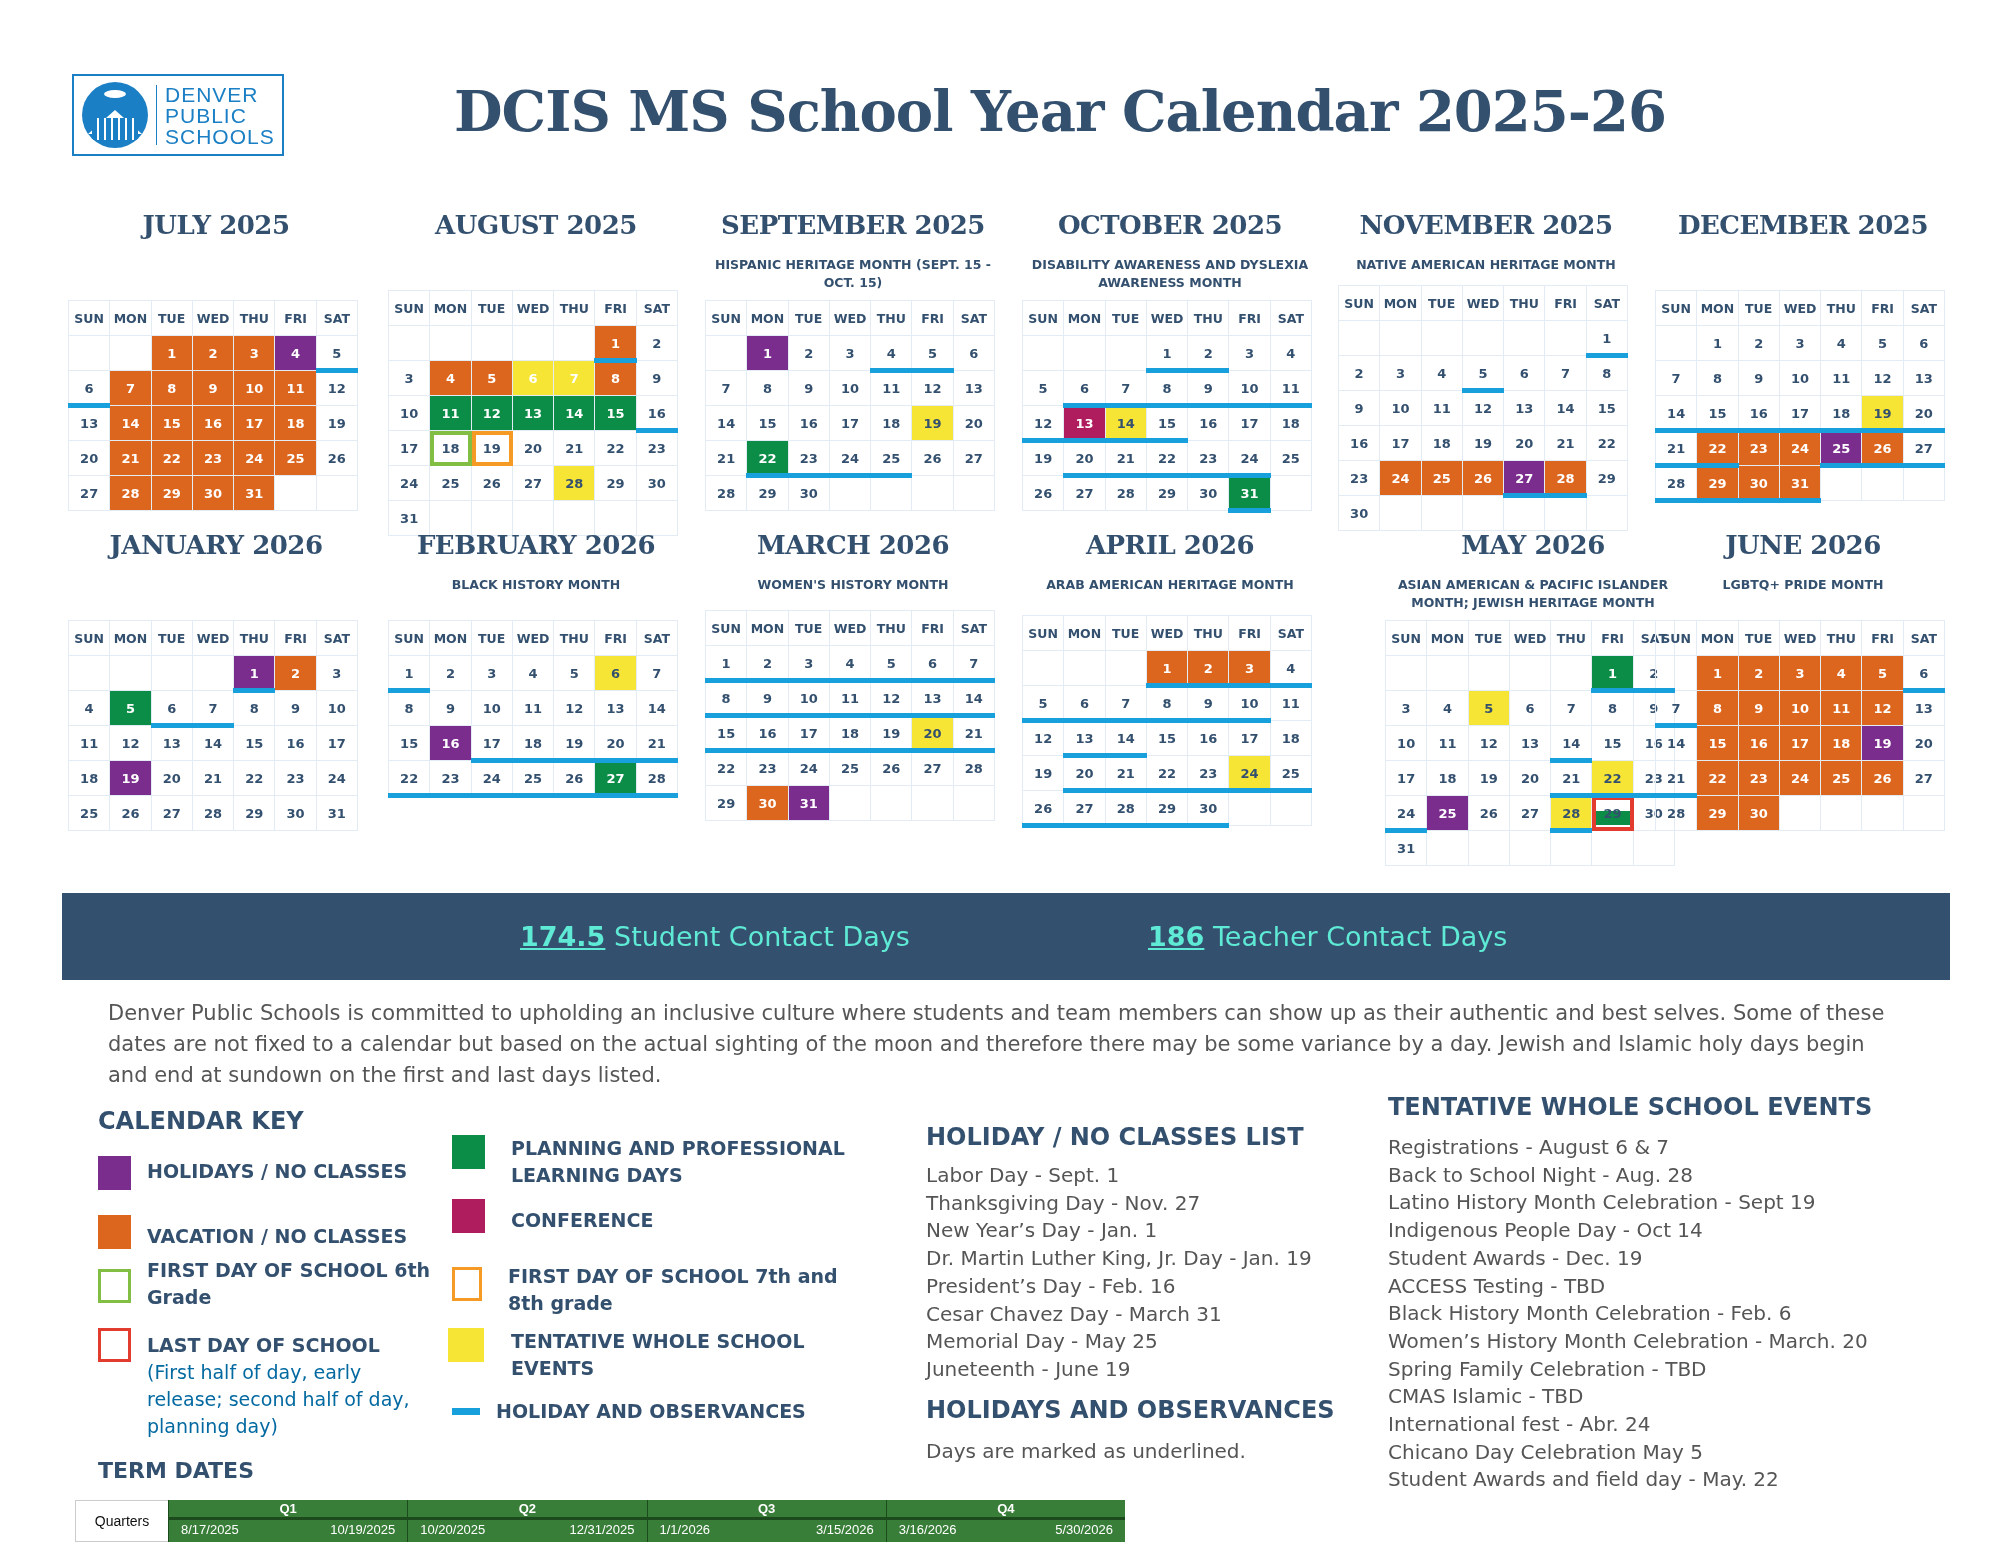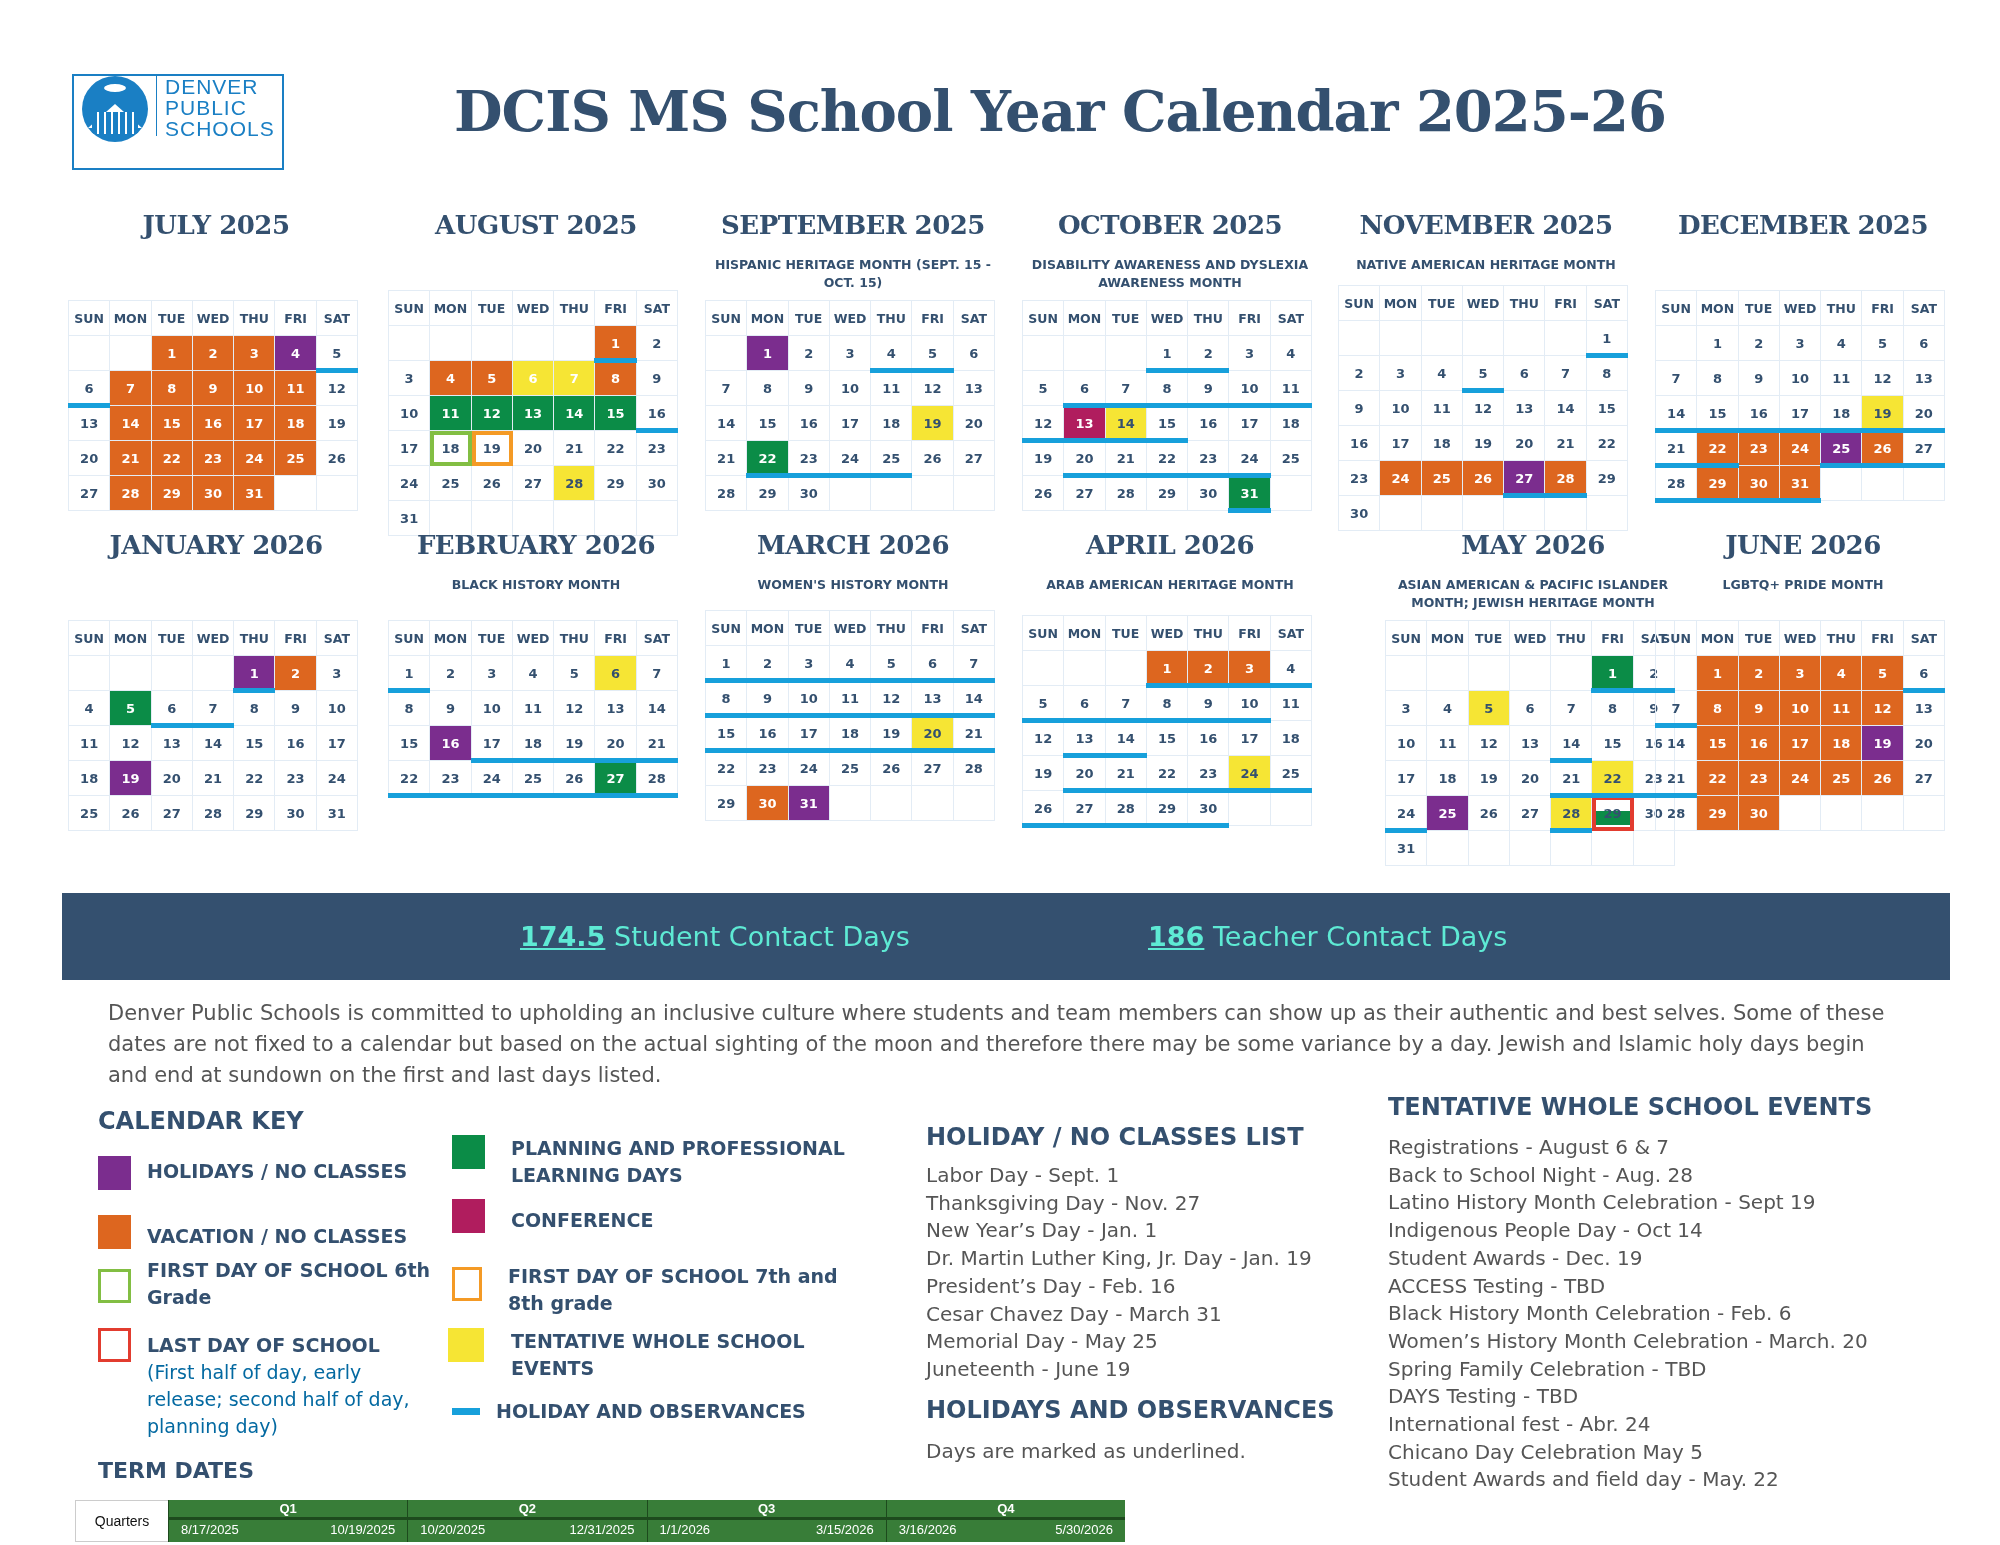--- a/index.html
+++ b/index.html
@@ -1,18 +1,18 @@
 <!DOCTYPE html>
 <html><head>
 <meta charset="utf-8">
 <style>
 *{box-sizing:border-box;margin:0;padding:0}
 html,body{width:2000px;height:1545px;background:#fff;overflow:hidden}
 body{position:relative;font-family:"DejaVu Sans",sans-serif;color:#34506f}
-.logo{position:absolute;left:72px;top:74px;width:212px;height:96px;border:2px solid #1a7fc4;display:flex;align-items:flex-start;padding-left:8px}
+.logo{position:absolute;left:72px;top:74px;width:212px;height:82px;border:2px solid #1a7fc4;display:flex;align-items:center;padding-left:8px}
 .logo-circle{width:66px;height:66px;border-radius:50%;background:#1a7fc4;position:relative;overflow:hidden}
 .logo-circle .mt{position:absolute;left:6px;bottom:14px;width:0;height:0;border-left:27px solid transparent;border-right:27px solid transparent;border-bottom:24px solid #fff}
 .logo-circle .city{position:absolute;left:10px;bottom:8px;width:46px;height:22px;background:repeating-linear-gradient(90deg,#1a7fc4 0 5px,#fff 5px 7px)}
 .logo-circle .lamp{position:absolute;left:22px;top:8px;width:22px;height:8px;border-radius:50%;background:#fff}
 .logo-sep{width:1px;height:60px;background:#1a7fc4;margin:0 8px}
 .logo-text{color:#1a7fc4;font-family:"Liberation Sans",sans-serif;font-size:21px;line-height:21px;letter-spacing:1px}
 .title{position:absolute;left:440px;top:78px;width:1240px;text-align:center;font-family:"DejaVu Serif",serif;font-weight:bold;font-size:56px;color:#34506f;letter-spacing:-1px}
 .month{position:absolute;width:296px}
 .month h2{font-family:"DejaVu Serif",serif;font-weight:bold;font-size:26px;text-align:center;color:#34506f;letter-spacing:-0.5px;white-space:nowrap}
 .month .sub{font-family:"DejaVu Sans",sans-serif;font-weight:bold;font-size:12.5px;text-align:center;color:#34506f;line-height:18px;margin-top:16px;height:36px}
@@ -761,17 +761,17 @@
 <div class="list" style="left:1388px;top:1134px">
   <div>Registrations - August 6 &amp; 7</div>
   <div>Back to School Night - Aug. 28</div>
   <div>Latino History Month Celebration - Sept 19</div>
   <div>Indigenous People Day - Oct 14</div>
   <div>Student Awards - Dec. 19</div>
   <div>ACCESS Testing - TBD</div>
   <div>Black History Month Celebration - Feb. 6</div>
   <div>Women’s History Month Celebration - March. 20</div>
   <div>Spring Family Celebration - TBD</div>
-  <div>DAYS Testing - TBD</div>
+  <div>CMAS Islamic - TBD</div>
   <div>International fest - Abr. 24</div>
   <div>Chicano Day Celebration May 5</div>
   <div>Student Awards and field day - May. 22</div>
 </div>
 
 </body></html>

